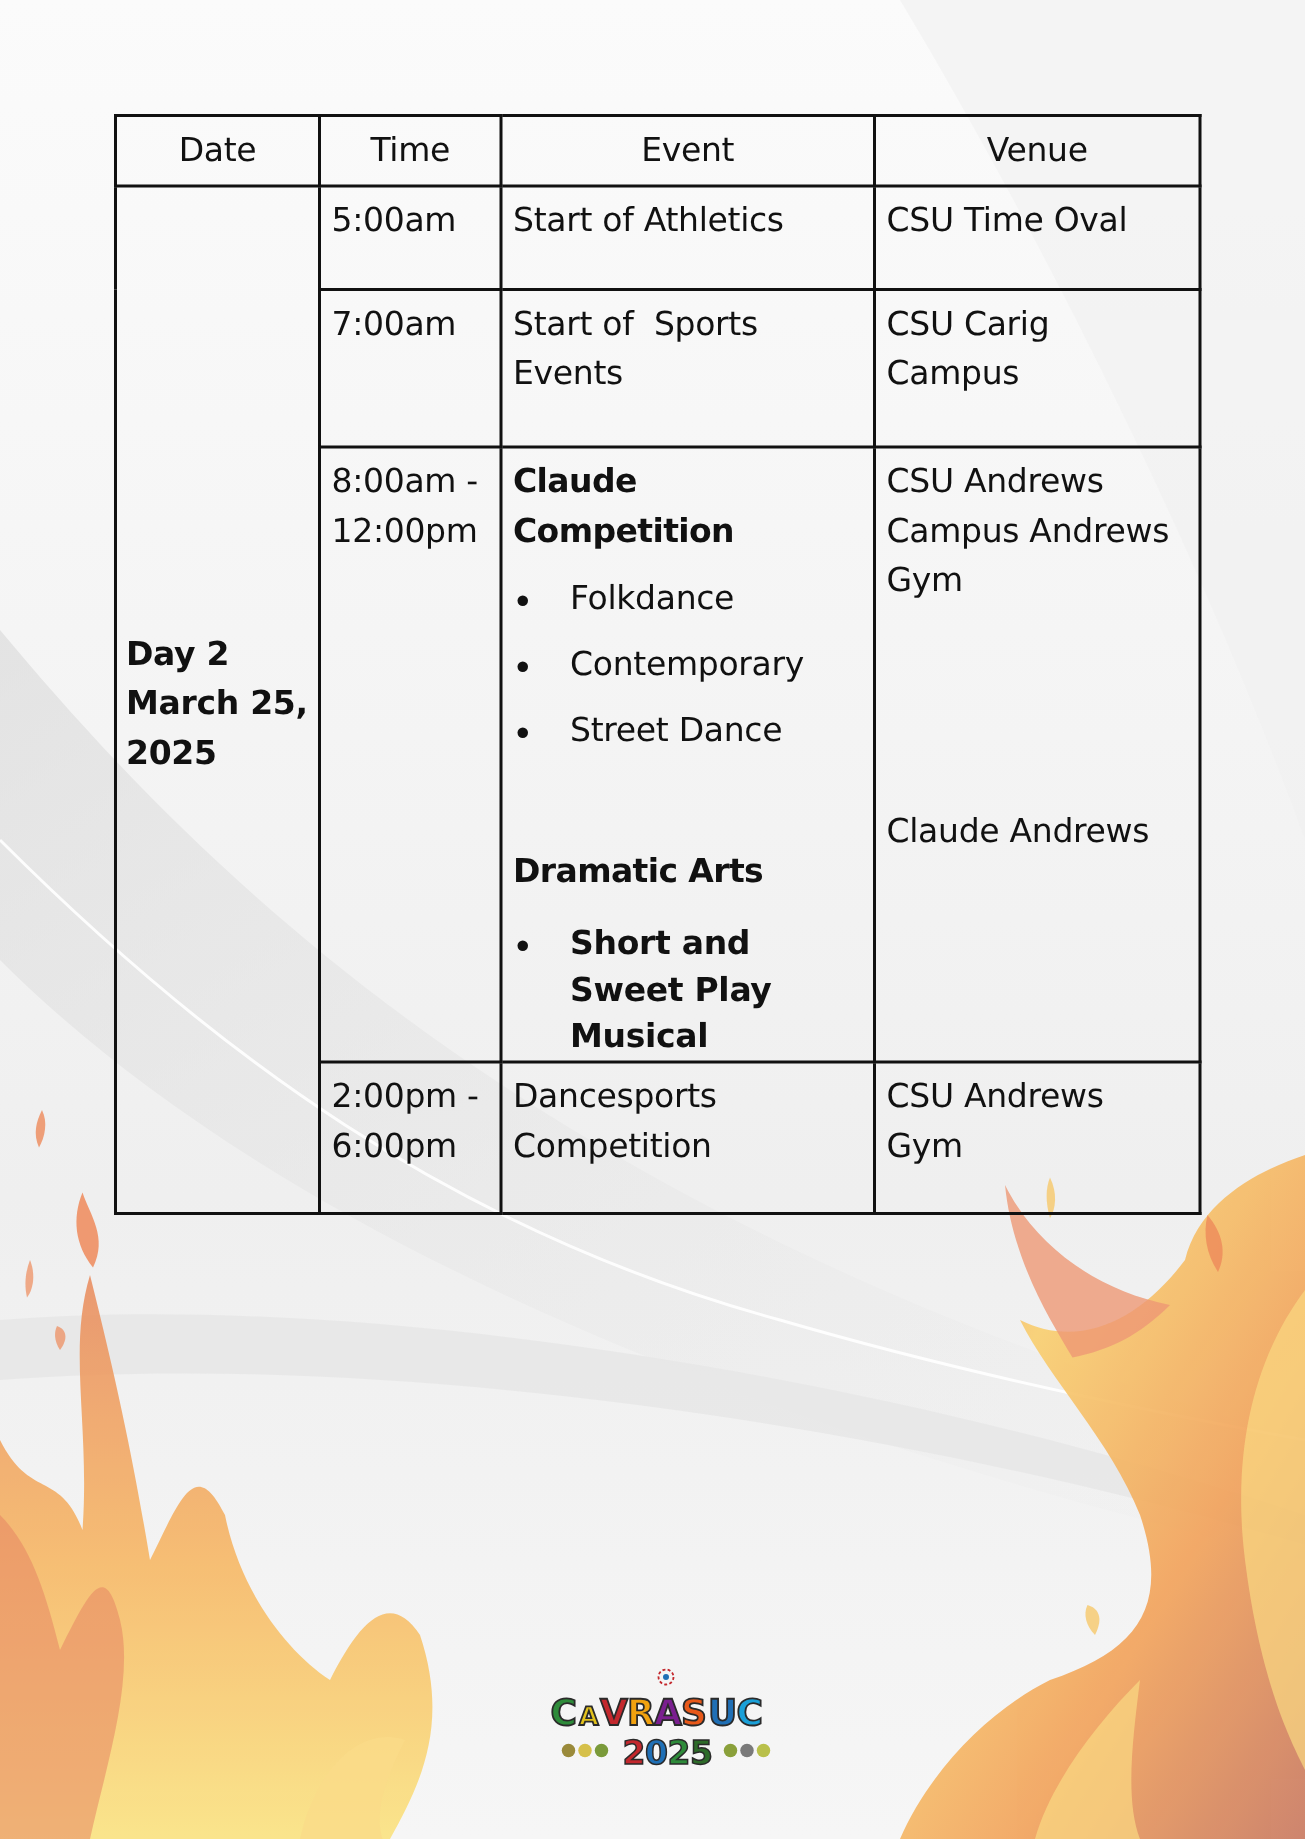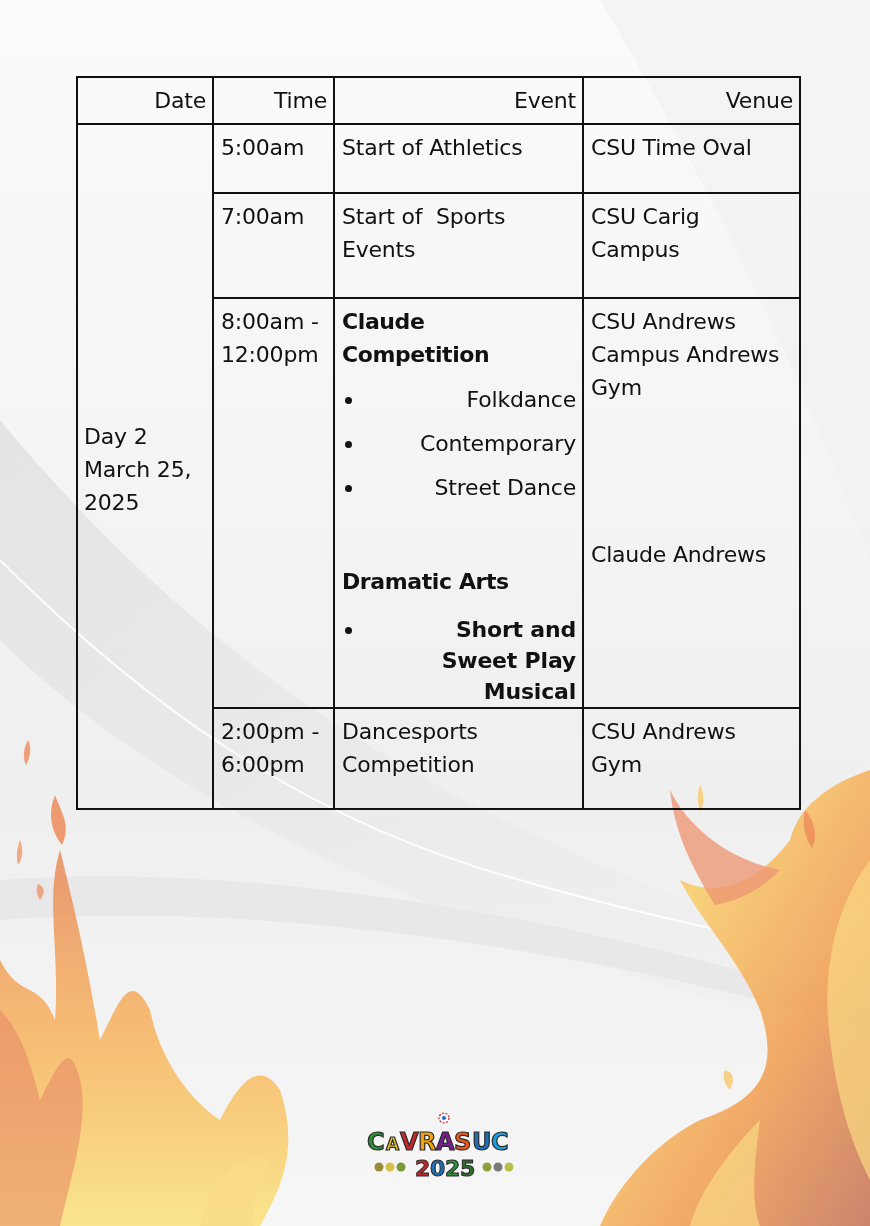--- a/index.html
+++ b/index.html
@@ -17,35 +17,35 @@
     }
     .sched th, .sched td {
       border: 2px solid #111;
       vertical-align: top;
       font-size: 22px; line-height: 33px;
       padding: 6px 6px 0 7px;
       font-weight: normal;
       letter-spacing: -0.2px;
     }
     .sched th {
-      height: 37px; padding: 4px 6px; text-align: right; vertical-align: middle;
+      height: 37px; padding: 4px 6px; text-align: center; vertical-align: middle;
       font-size: 22px; font-weight: 500;
     }
-    .sched td.date-cell { vertical-align: middle; font-weight: 400; padding-left: 6px; margin-top: 16px; }
+    .sched td.date-cell { vertical-align: middle; font-weight: 700; padding-left: 6px; margin-top: 16px; }
     .col-date { width: 136px; }
     .col-time { width: 121px; }
     .col-event { width: 249px; }
     .col-venue { width: 217px; }
     .r1 td { height: 61px; }
     .r2 td { height: 97px; margin-top: 44px; }
     .r3 td { height: 376px; }
     .r4 td { height: 93px; }
     .sec-title { font-weight: bold; display: block; letter-spacing: -0.4px; }
     ul.items { list-style: none; margin: 0; padding: 0; }
-    ul.items li { position: relative; padding-left: 38px; line-height: 31px; margin-top: 13px; text-align: right; }
+    ul.items li { position: relative; padding-left: 38px; line-height: 31px; margin-top: 13px; }
     ul.items li::before {
       content: ""; position: absolute; left: 3px; top: 13px;
       width: 7px; height: 7px; border-radius: 50%; background: #111;
     }
     .gap { display: block; height: 62px; }
     .venue-gap { display: block; height: 134px; }
     .logo {
       position: absolute; left: 365px; top: 1110px; width: 160px; height: 75px; z-index: 2;
     }
   </style>

